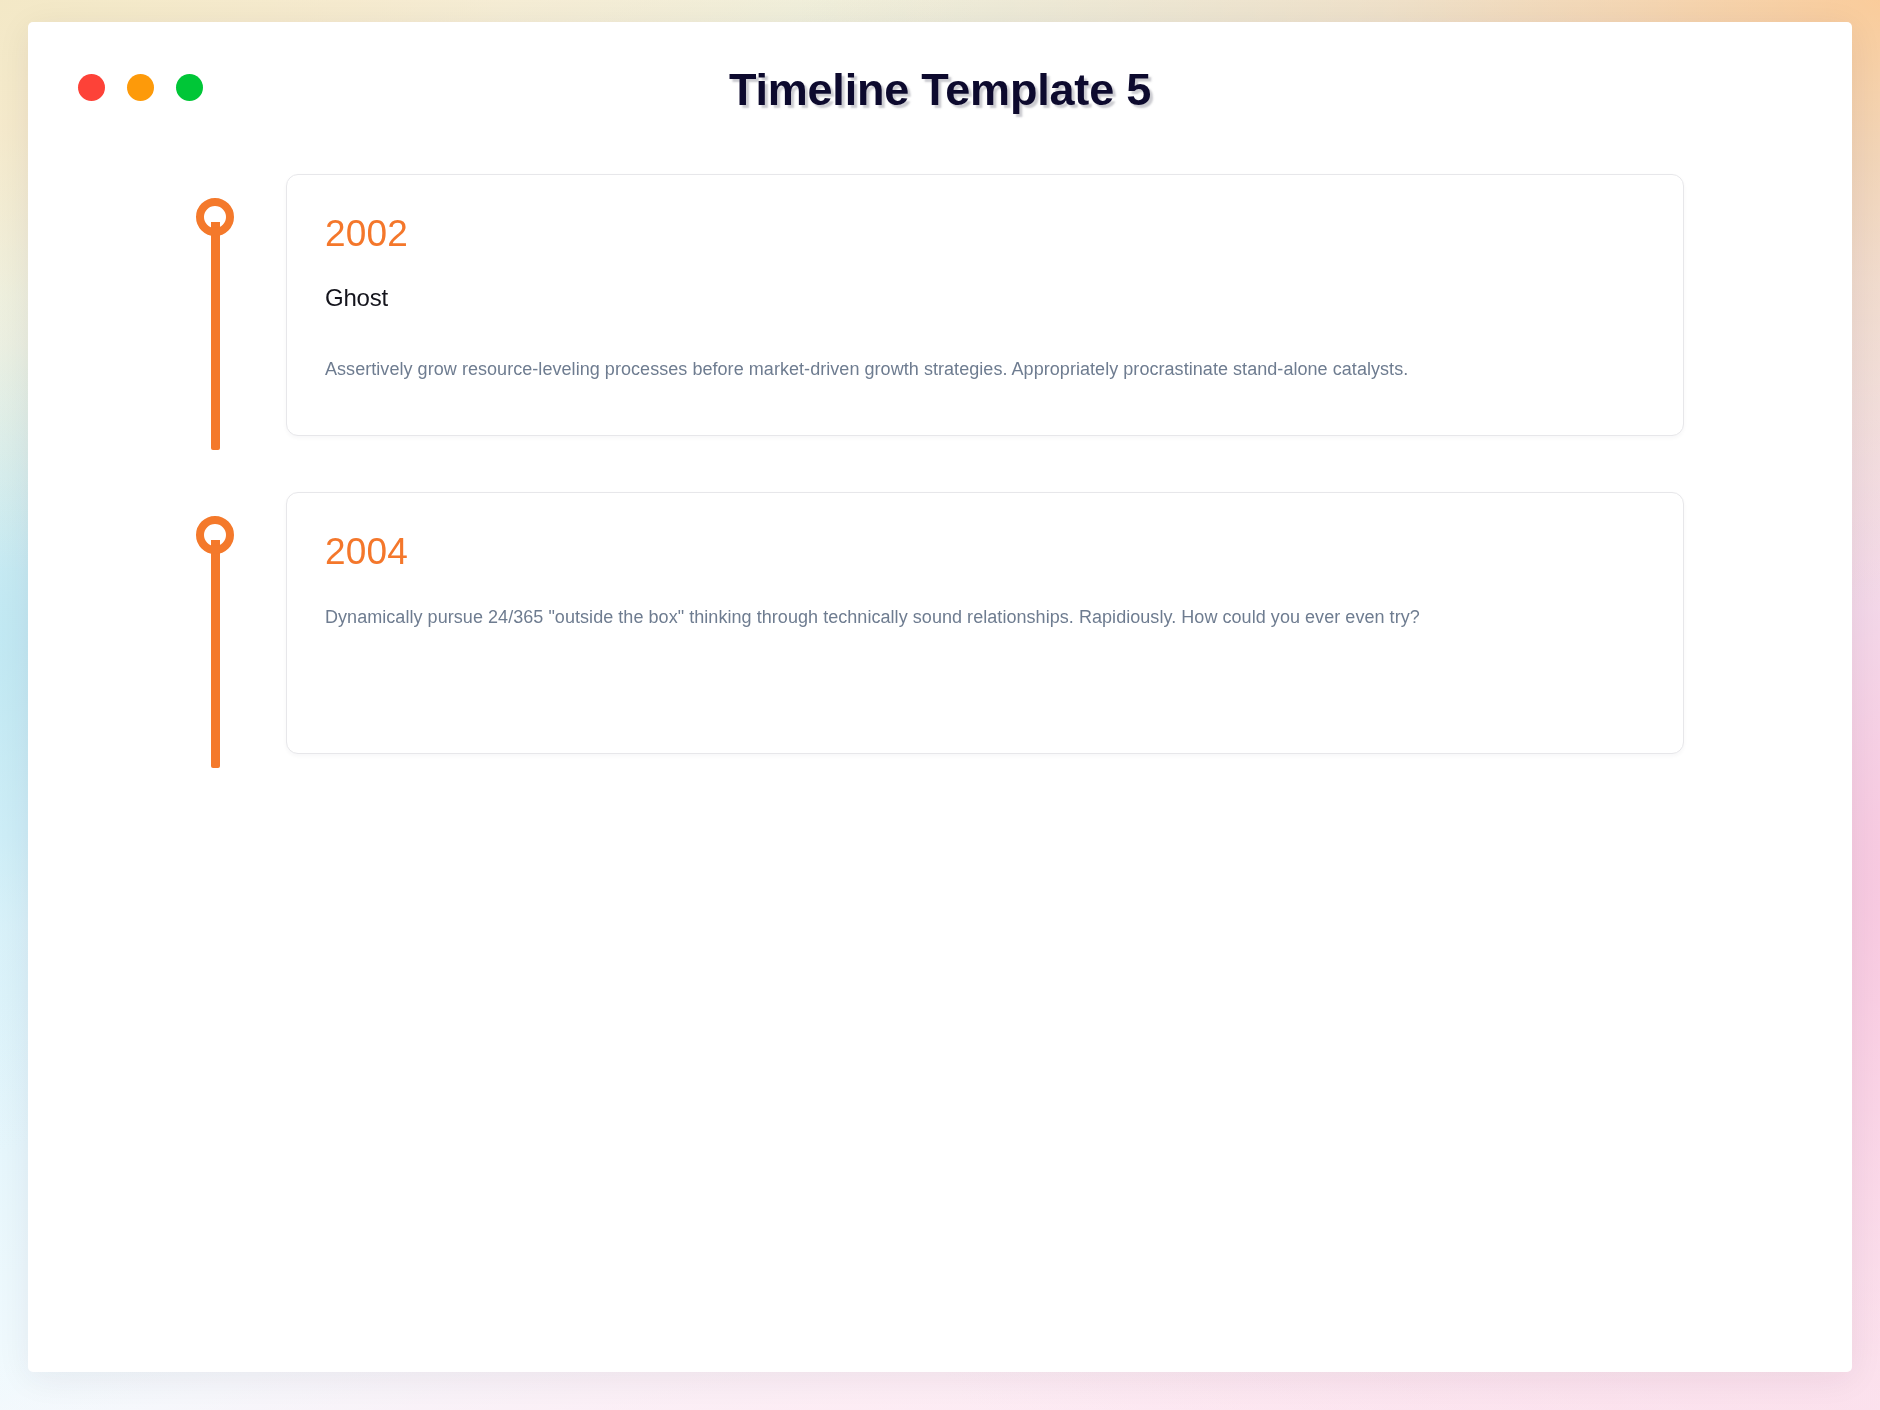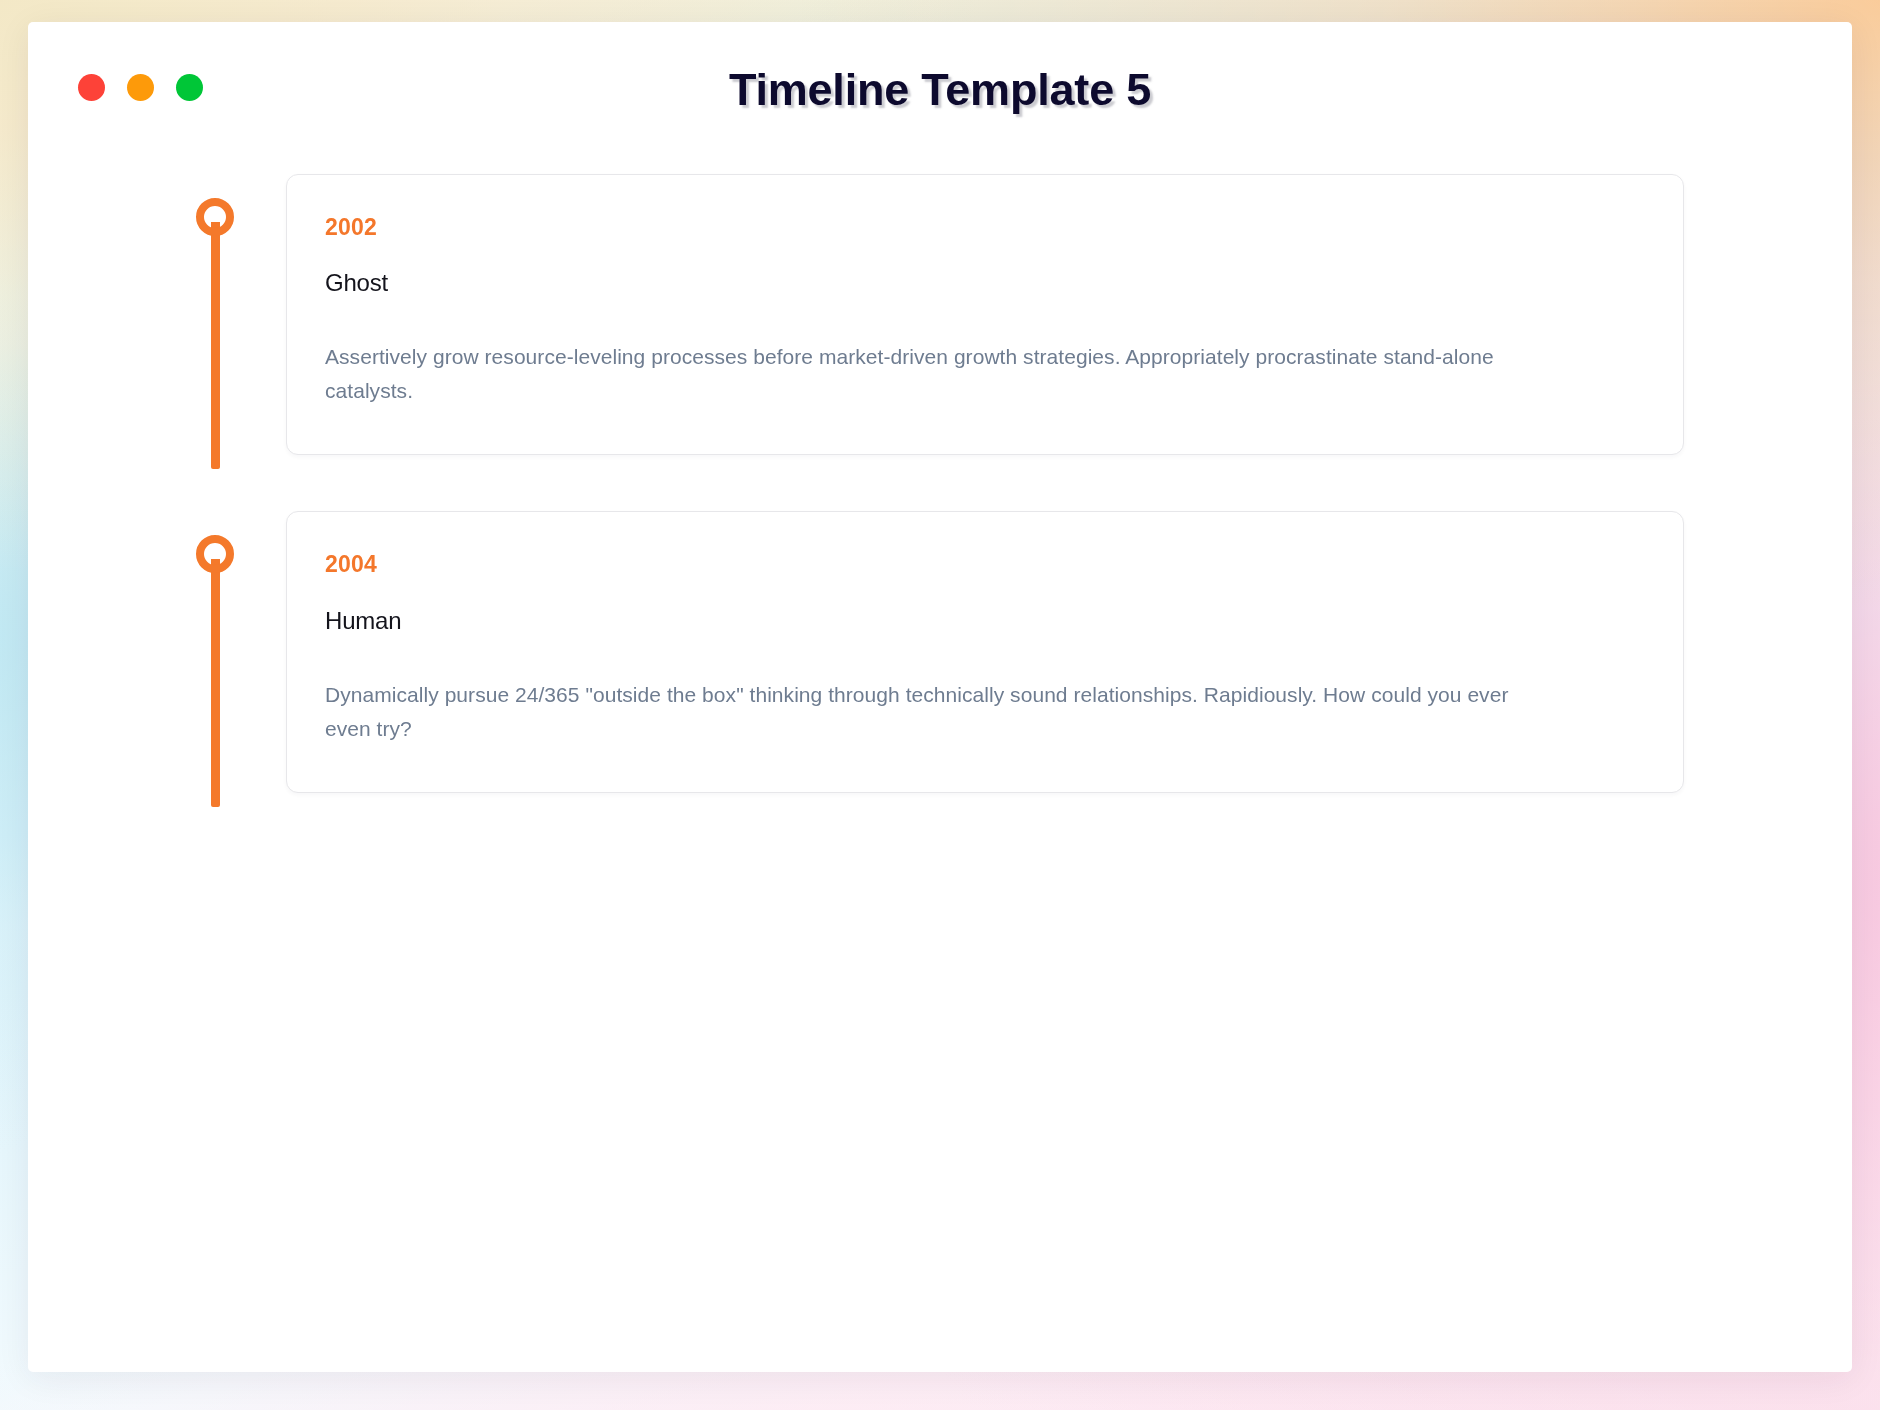--- a/index.html
+++ b/index.html
@@ -143,39 +143,39 @@
     flex: 1 1 auto;
     background: #ffffff;
     border: 1px solid #e7e7ea;
     border-radius: 12px;
     padding: 40px 38px 46px 38px;
     box-shadow: 0 2px 4px rgba(30, 30, 50, 0.035);
     min-height: 262px;
   }
 
   .card-year {
-    font-size: 23px;
-    font-weight: 700;
+    font-size: 37px;
+    font-weight: 400;
     color: #f4772b;
     letter-spacing: 0.2px;
     margin-bottom: 31px;
     line-height: 1.05;
   }
 
   .card-heading {
     font-size: 24px;
     font-weight: 400;
     color: #14141c;
     letter-spacing: -0.2px;
     margin-bottom: 45px;
     line-height: 1.05;
   }
 
   .card-body {
-    font-size: 21px;
+    font-size: 18px;
     font-weight: 400;
     color: #6e7c90;
     line-height: 1.62;
     letter-spacing: 0.05px;
     max-width: 1230px;
   }
 </style>
 </head>
 <body>
 
@@ -206,19 +206,18 @@
     </div>
 
 
     <div class="timeline-item">
       <div class="marker">
         <span class="marker-ring"></span>
         <span class="marker-line"></span>
       </div>
       <div class="card">
         <div class="card-year">2004</div>
-        <div class="card-heading">Human</div>
         <p class="card-body">Dynamically pursue 24/365 "outside the box" thinking through technically sound relationships. Rapidiously. How could you ever even try?</p>
       </div>
     </div>
 
   </div>
 </div>
 
 </body></html>

